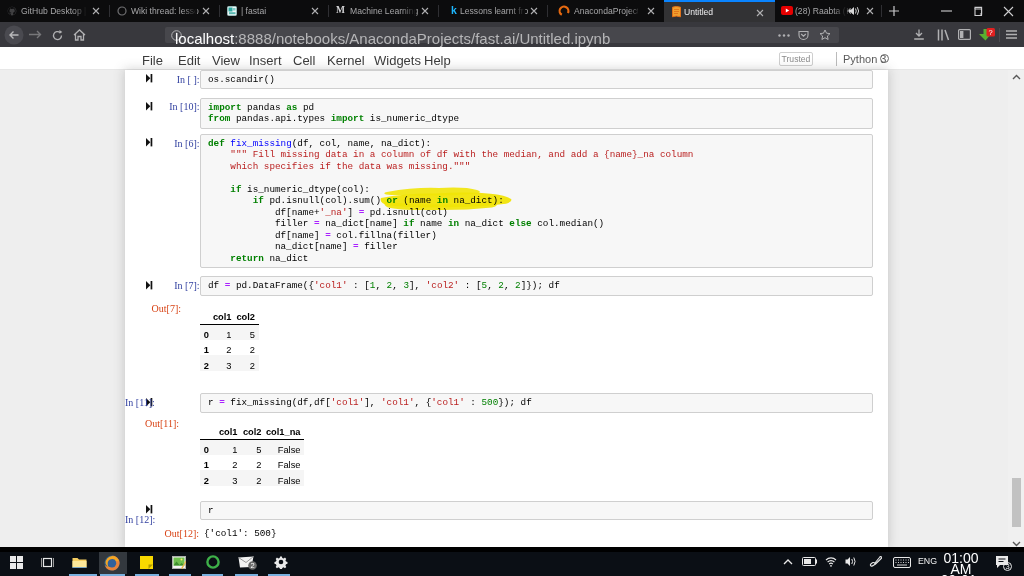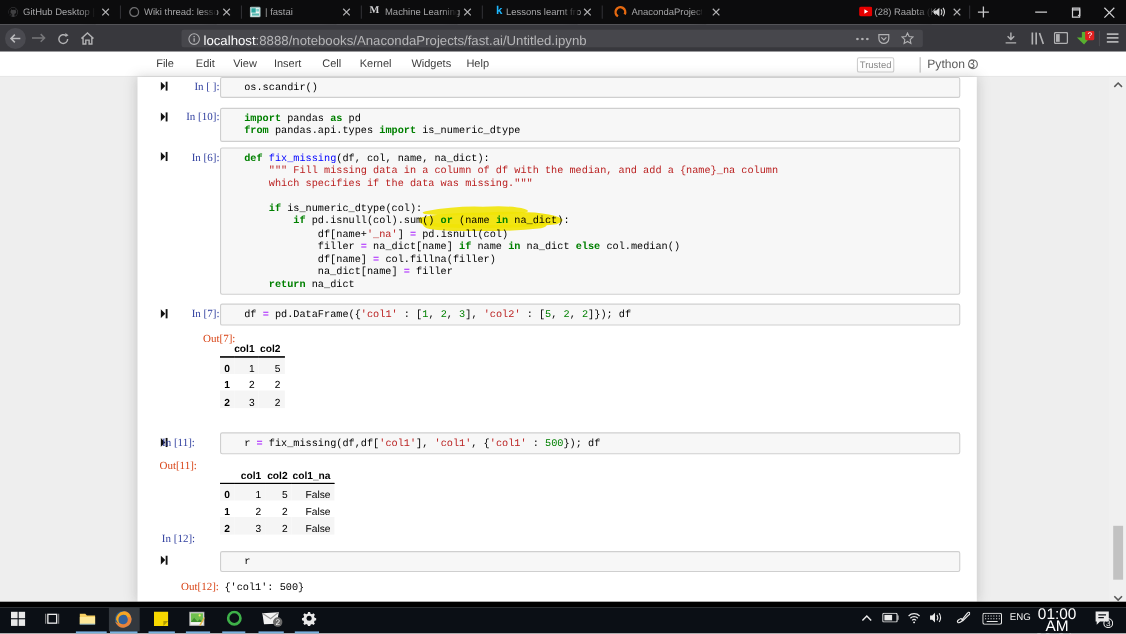--- a/index.html
+++ b/index.html
@@ -12,40 +12,40 @@
   .tab .title { font-size:8.6px; color:#a6a6a8; white-space:nowrap; overflow:hidden; }
   .tab .fade { position:absolute; right:22px; top:0; width:14px; height:22px;
                background:linear-gradient(to right, rgba(12,12,13,0), rgba(12,12,13,1)); }
   .tab .x { position:absolute; right:6px; top:5px; width:12px; height:12px; }
   .tabsep { position:absolute; top:5px; width:1px; height:12px; background:#2f2f33; }
   .tab.active { background:#323234; border-top:2px solid #0a84ff; }
   .tab.active .title { color:#f0f0f2; }
   
   #navbar { left:0; top:22px; width:1024px; height:25px; background:#38383d; }
   #urlbar { position:absolute; left:165px; top:4.5px; width:674px; height:16.5px; background:#47474c; border-radius:2px; }
-  #urltext { position:absolute; left:20px; top:3px; font-size:12px; color:#b6b6b8; white-space:nowrap; }
+  #urltext { position:absolute; left:10px; top:3px; font-size:15px; color:#b6b6b8; white-space:nowrap; }
   #urltext b { color:#fdfdfe; font-weight:normal; }
   
   #menurow { left:0; top:47px; width:1024px; height:23px; background:#fff; border-bottom:1px solid #e7e7e7; }
-  .menuitem { position:absolute; top:6px; font-size:10px; color:#3b3b3b; }
+  .menuitem { position:absolute; top:6px; font-size:13px; color:#3b3b3b; }
   #trusted { position:absolute; left:779px; top:5px; width:34px; height:14px; border:1px solid #cfcfcf; border-radius:2px;
              color:#8a8a8a; font-size:8.6px; text-align:center; line-height:12px; }
   #kernelname { position:absolute; left:843px; top:6px; font-size:11px; color:#5a5a5a; }
   #kernelbar { position:absolute; left:836px; top:5px; width:1px; height:14px; background:#bbb; }
   #kernelcirc { position:absolute; left:880px; top:6.5px; width:9px; height:9px; border:1.5px solid #686868; border-radius:50%; }
   
   #content { left:0; top:70px; width:1024px; height:477px; background:#eee; }
   #container { position:absolute; left:125px; top:0; width:763px; height:477px; background:#fff;
                box-shadow:0 0 10px 1px rgba(87,87,87,0.25); }
   .prompt { position:absolute; font-family:Liberation Serif, serif; font-size:10px; white-space:pre; }
   .inp { color:#303F9F; }
   .outp { color:#D84315; }
   .runmark { position:absolute; width:7px; height:9px; }
   .codebox { position:absolute; left:200px; width:673px; background:#f7f7f7; border:1px solid #cfcfcf; border-radius:2px;
-             font-family:"Liberation Mono", monospace; font-size:9.3px; line-height:11.5px; color:#000; padding:3px 21px; }
+             font-family:"Liberation Mono", monospace; font-size:9.3px; line-height:11.5px; color:#000; padding:3px 7px; }
   .codebox pre { font-family:inherit; white-space:pre; }
   .k { color:#008000; font-weight:bold; }
   .d { color:#0000ff; }
   .s { color:#BA2121; }
   .o { color:#AA22FF; font-weight:bold; }
   .n { color:#008000; }
   .outtxt { position:absolute; font-family:"Liberation Mono", monospace; font-size:9.3px; color:#000; white-space:pre; }
   table.df { position:absolute; border-collapse:collapse; table-layout:fixed; font-size:9.3px; color:#000; }
   table.df th, table.df td { text-align:right; padding:0 3.5px 0 0; overflow:visible; white-space:nowrap; }
   table.df th { font-weight:bold; }
@@ -134,20 +134,31 @@
   <div class="tab" style="left:548px;width:116px">
     <svg class="abs" style="left:10px;top:5px" width="12" height="12" viewBox="0 0 12 12">
       <circle cx="6" cy="6" r="4.4" fill="none" stroke="#e66910" stroke-width="2.2" stroke-dasharray="20 8" transform="rotate(120 6 6)"></circle>
     </svg>
     <div class="title" style="margin-left:26px;width:64px">AnacondaProjects/f</div>
     <div class="fade"></div>
     <svg class="x" width="10" height="10" style="top:6px">
         <use href="#xg"></use>
       </svg>
   </div>
+  <div class="tab active" style="left:664px;width:111px">
+    <svg class="abs" style="left:7px;top:4px" width="11" height="12" viewBox="0 0 11 12">
+      <path d="M1.5 1.2 Q5 -0.3 9.5 1.2 L9.5 10.8 Q5 9.3 1.5 10.8 Z" fill="#f0a02e"></path>
+      <path d="M1.5 1.2 Q5 -0.3 9.5 1.2 L9.5 10.8 Q5 9.3 1.5 10.8 Z" fill="none" stroke="#e07018" stroke-width="1"></path>
+      <path d="M3 3.5 h5 M3 5.5 h5 M3 7.5 h4" stroke="#e07018" stroke-width="0.9"></path>
+    </svg>
+    <div class="title" style="margin-left:20px;width:62px">Untitled</div>
+    <svg class="x" width="10" height="10" style="top:6px;right:8px">
+        <use href="#xg"></use>
+      </svg>
+  </div>
   <div class="tab" style="left:772px;width:109px">
     <svg class="abs" style="left:9px;top:6px" width="12" height="9">
       <rect x="0" y="0" width="12" height="9" rx="2" fill="#e60000"></rect>
       <path d="M4.8,2.4 L8.2,4.5 L4.8,6.6 Z" fill="#fff"></path>
     </svg>
     <div class="title" style="margin-left:23px;width:58px">(28) Raabta (Keh</div>
     <div class="fade" style="right:34px"></div>
     <svg class="abs" style="right:21px;top:6px" width="11" height="10" viewBox="0 0 11 10">
       <path d="M0,3.5 h2.2 L5,1 v8 L2.2,6.5 H0 Z" fill="#d7d7d8"></path>
       <path d="M6.5,2.5 q1.5 2.5 0 5 M8.3,1.2 q2.6 3.8 0 7.6" stroke="#d7d7d8" stroke-width="1" fill="none"></path>
@@ -310,21 +321,21 @@
 
   
   <svg class="runmark" style="left:145.5px;top:280.5px" width="7" height="9">
       <use href="#rm"></use>
     </svg>
   <div class="prompt inp" style="left:125px;top:280px;width:74.5px;text-align:right">In [7]:</div>
   <div class="codebox" style="top:276px">
       <pre>df <span class="o">=</span> pd.DataFrame({<span class="s">'col1'</span> : [<span class="n">1</span>, <span class="n">2</span>, <span class="n">3</span>], <span class="s">'col2'</span> : [<span class="n">5</span>, <span class="n">2</span>, <span class="n">2</span>]}); df</pre>
     </div>
 
-  <div class="prompt outp" style="left:140px;top:302.5px;width:74px;text-align:right">Out[7]:</div>
+  <div class="prompt outp" style="left:107px;top:302.5px;width:74px;text-align:right">Out[7]:</div>
   <table class="df" style="left:200px;top:308.5px;width:58.5px">
     <colgroup>
         <col style="width:12.5px">
         <col style="width:22.5px">
         <col style="width:23.5px">
       </colgroup>
     <thead>
         <tr>
           <th></th>
           <th>col1</th>
@@ -347,21 +358,21 @@
           <td>3</td>
           <td>2</td>
         </tr>
     </tbody>
   </table>
 
   
   <svg class="runmark" style="left:145.5px;top:397.5px" width="7" height="9">
       <use href="#rm"></use>
     </svg>
-  <div class="prompt inp" style="left:125px;top:397px;width:74.5px;text-align:center">In [11]:</div>
+  <div class="prompt inp" style="left:125px;top:397px;width:74.5px;text-align:left">In [11]:</div>
   <div class="codebox" style="top:393px">
       <pre>r <span class="o">=</span> fix_missing(df,df[<span class="s">'col1'</span>], <span class="s">'col1'</span>, {<span class="s">'col1'</span> : <span class="n">500</span>}); df</pre>
     </div>
 
   <div class="prompt outp" style="left:125px;top:417.5px;width:74px;text-align:center">Out[11]:</div>
   <table class="df" style="left:200px;top:423.5px;width:104px">
     <colgroup>
         <col style="width:12.5px">
         <col style="width:28.5px">
         <col style="width:24px">
@@ -394,21 +405,21 @@
           <td>2</td>
           <td>False</td>
         </tr>
     </tbody>
   </table>
 
   
   <svg class="runmark" style="left:145.5px;top:505px" width="7" height="9">
       <use href="#rm"></use>
     </svg>
-  <div class="prompt inp" style="left:125px;top:485px;width:74.5px;text-align:center">In [12]:</div>
+  <div class="prompt inp" style="left:125px;top:514px;width:74.5px;text-align:left">In [12]:</div>
   <div class="codebox" style="top:500.5px">
       <pre>r</pre>
     </div>
 
   <div class="prompt outp" style="left:125px;top:528px;width:74px;text-align:right">Out[12]:</div>
   <div class="outtxt" style="left:204px;top:528px">{'col1': 500}</div>
 </div>
 <div class="abs" id="sbar">
   <svg class="abs" style="left:4px;top:4px" width="9" height="6">
       <path d="M1,5 L4.5,1.5 L8,5" stroke="#585858" stroke-width="1.4" fill="none"></path>

